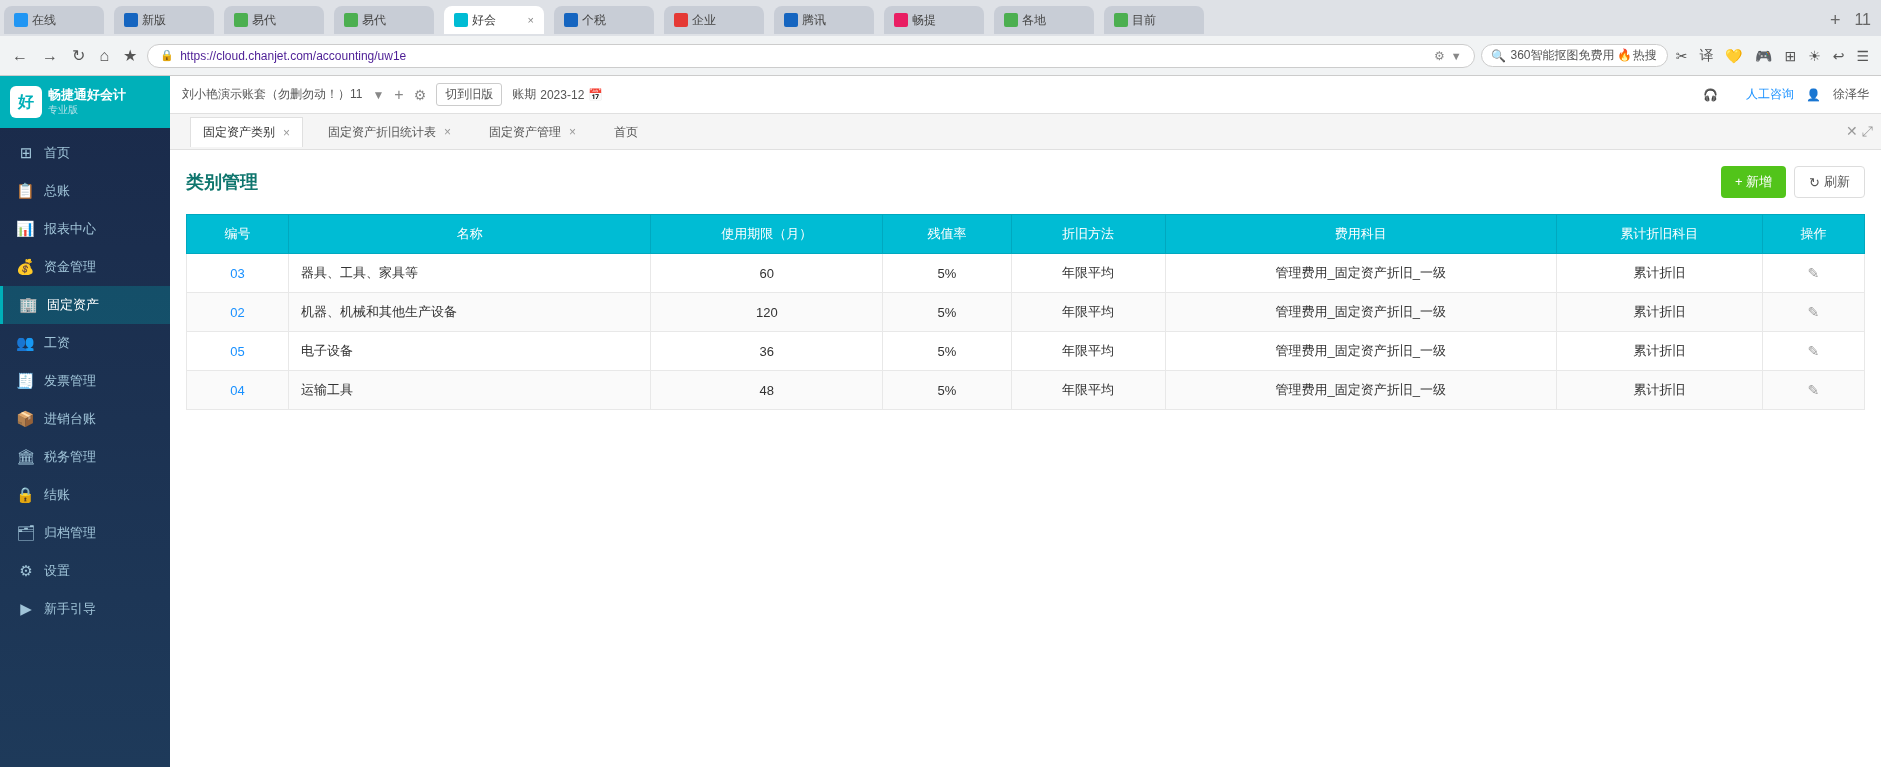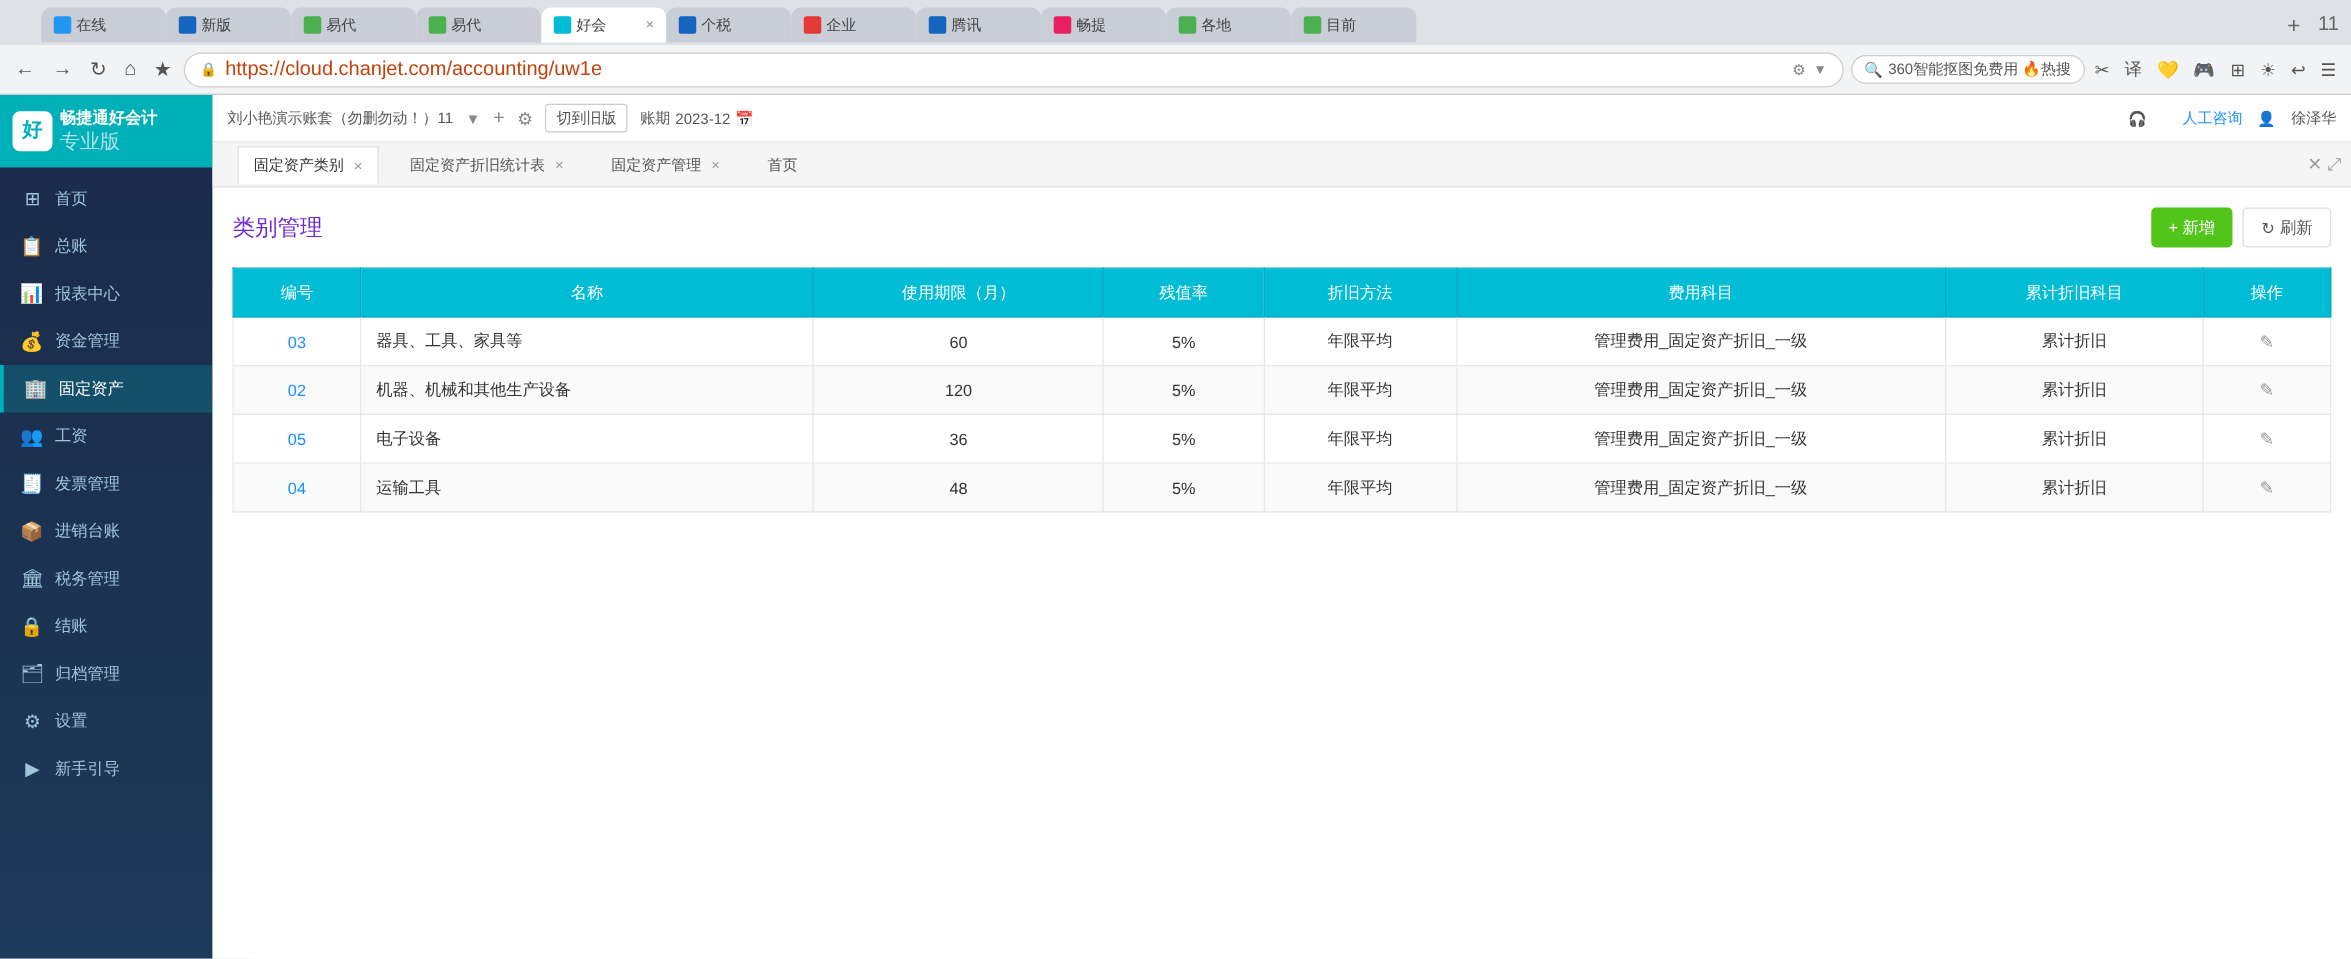--- a/index.html
+++ b/index.html
@@ -9,33 +9,33 @@
     .browser-tab.active { background: #fff; }
     .browser-tab .tab-favicon { width: 14px; height: 14px; border-radius: 2px; flex-shrink: 0; }
     .browser-tab .tab-close { margin-left: auto; color: #888; font-size: 11px; cursor: pointer; }
     .browser-tab .tab-label { overflow: hidden; text-overflow: ellipsis; }
     .browser-tab-add { background: none; border: none; font-size: 18px; color: #666; cursor: pointer; padding: 0 6px; }
 
     .browser-toolbar { display: flex; align-items: center; background: #f1f3f4; padding: 4px 8px; height: 40px; gap: 6px; border-bottom: 1px solid #ccc; }
     .browser-nav-btn { background: none; border: none; font-size: 16px; color: #555; cursor: pointer; padding: 4px; border-radius: 4px; }
     .browser-address-bar { flex: 1; display: flex; align-items: center; background: #fff; border: 1px solid #ccc; border-radius: 20px; padding: 4px 12px; font-size: 12px; gap: 6px; }
     .browser-address-bar .lock-icon { color: #1a73e8; font-size: 11px; }
-    .browser-address-text { flex: 1; color: #c2410c; font-size: 16px; }
+    .browser-address-text { flex: 1; color: #4c1d95; font-size: 12px; }
     .browser-right-icons { display: flex; align-items: center; gap: 4px; }
     .browser-right-icon { font-size: 14px; color: #555; cursor: pointer; padding: 4px; border-radius: 4px; }
 
     
     .app-wrapper { display: flex; height: calc(100vh - 76px); }
 
     
     .sidebar { width: 170px; background: linear-gradient(180deg, #1a2a4a 0%, #1e3a5a 100%); color: #cde; display: flex; flex-direction: column; flex-shrink: 0; }
     .sidebar-brand { background: #00b0b9; padding: 10px; display: flex; align-items: center; gap: 6px; }
     .sidebar-brand-icon { width: 32px; height: 32px; background: #fff; border-radius: 6px; display: flex; align-items: center; justify-content: center; color: #00b0b9; font-size: 16px; font-weight: bold; }
     .sidebar-brand-text { color: #fff; font-size: 13px; font-weight: bold; line-height: 1.3; }
-    .sidebar-brand-sub { font-size: 16px; color: #b0e0e8; }
+    .sidebar-brand-sub { font-size: 10px; color: #b0e0e8; }
     .sidebar-nav { flex: 1; overflow-y: auto; padding: 6px 0; }
     .sidebar-item { display: flex; align-items: center; gap: 8px; padding: 10px 16px; color: #a0c4d8; cursor: pointer; font-size: 13px; }
     .sidebar-item.active { background: rgba(0,176,185,0.25); color: #fff; border-left: 3px solid #00b0b9; }
     .sidebar-item-icon { font-size: 15px; width: 20px; text-align: center; }
     .sidebar-item-label { font-size: 13px; }
 
     
     .app-topbar { background: #fff; border-bottom: 1px solid #e0e0e0; padding: 0 12px; display: flex; align-items: center; height: 38px; gap: 10px; }
     .topbar-user { font-size: 12px; color: #555; }
     .topbar-period { font-size: 12px; color: #555; display: flex; align-items: center; gap: 4px; }
@@ -46,21 +46,21 @@
     .page-tabs { background: #f5f5f5; border-bottom: 1px solid #e0e0e0; display: flex; align-items: center; padding: 0 8px; height: 36px; }
     .page-tab { padding: 6px 12px; font-size: 12px; color: #555; cursor: pointer; border: 1px solid transparent; border-bottom: none; display: flex; align-items: center; gap: 4px; margin-left: 12px; }
     .page-tab.active { background: #fff; border-color: #e0e0e0; border-bottom-color: #fff; color: #333; margin-bottom: -1px; }
     .page-tab .tab-close-x { color: #999; font-size: 12px; margin-left: 4px; }
 
     
     .main-content { flex: 1; display: flex; flex-direction: column; overflow: hidden; }
     .content-area { flex: 1; overflow-y: auto; padding: 16px; background: #fff; }
 
     .page-header { display: flex; align-items: center; justify-content: space-between; margin-bottom: 16px; }
-    .page-title { font-size: 18px; font-weight: normal; color: #6d28d9; }
+    .page-title { font-size: 18px; font-weight: bold; color: #0f766e; }
     .header-actions { display: flex; gap: 8px; }
     .btn-primary { background: #52c41a; color: #fff; border: none; padding: 6px 14px; border-radius: 4px; cursor: pointer; font-size: 13px; display: flex; align-items: center; gap: 4px; }
     .btn-default { background: #fff; color: #555; border: 1px solid #ddd; padding: 6px 14px; border-radius: 4px; cursor: pointer; font-size: 13px; display: flex; align-items: center; gap: 4px; }
 
     
     .data-table { width: 100%; border-collapse: collapse; padding-left: 39px; }
     .data-table thead tr { background: #00bcd4; color: #fff; }
     .data-table thead th { padding: 10px 12px; text-align: center; font-weight: normal; font-size: 13px; border: 1px solid #00a8bf; }
     .data-table tbody tr { background: #fff; }
     .data-table tbody tr:nth-child(even) { background: #fafafa; }
@@ -75,21 +75,21 @@
     ::-webkit-scrollbar { width: 6px; height: 6px; }
     ::-webkit-scrollbar-track { background: #f1f1f1; }
     ::-webkit-scrollbar-thumb { background: #ccc; border-radius: 3px; }
   </style>
 </head>
 <body>
 
 <div>
   <div class="browser-tabs">
 
-    <div id="browser-tabs-container" style="display:flex;gap:0;align-items:flex-end;flex:1;margin-left:29px;">
+    <div id="browser-tabs-container" style="display:flex;gap:10px;align-items:flex-end;flex:1;">
         <div class="browser-tab">
       <span class="tab-favicon" style="background:#2196F3;"></span>
       <span class="tab-label">在线</span>
 
     </div>
         <div class="browser-tab">
       <span class="tab-favicon" style="background:#1565C0;"></span>
       <span class="tab-label">新版</span>
 
     </div>

